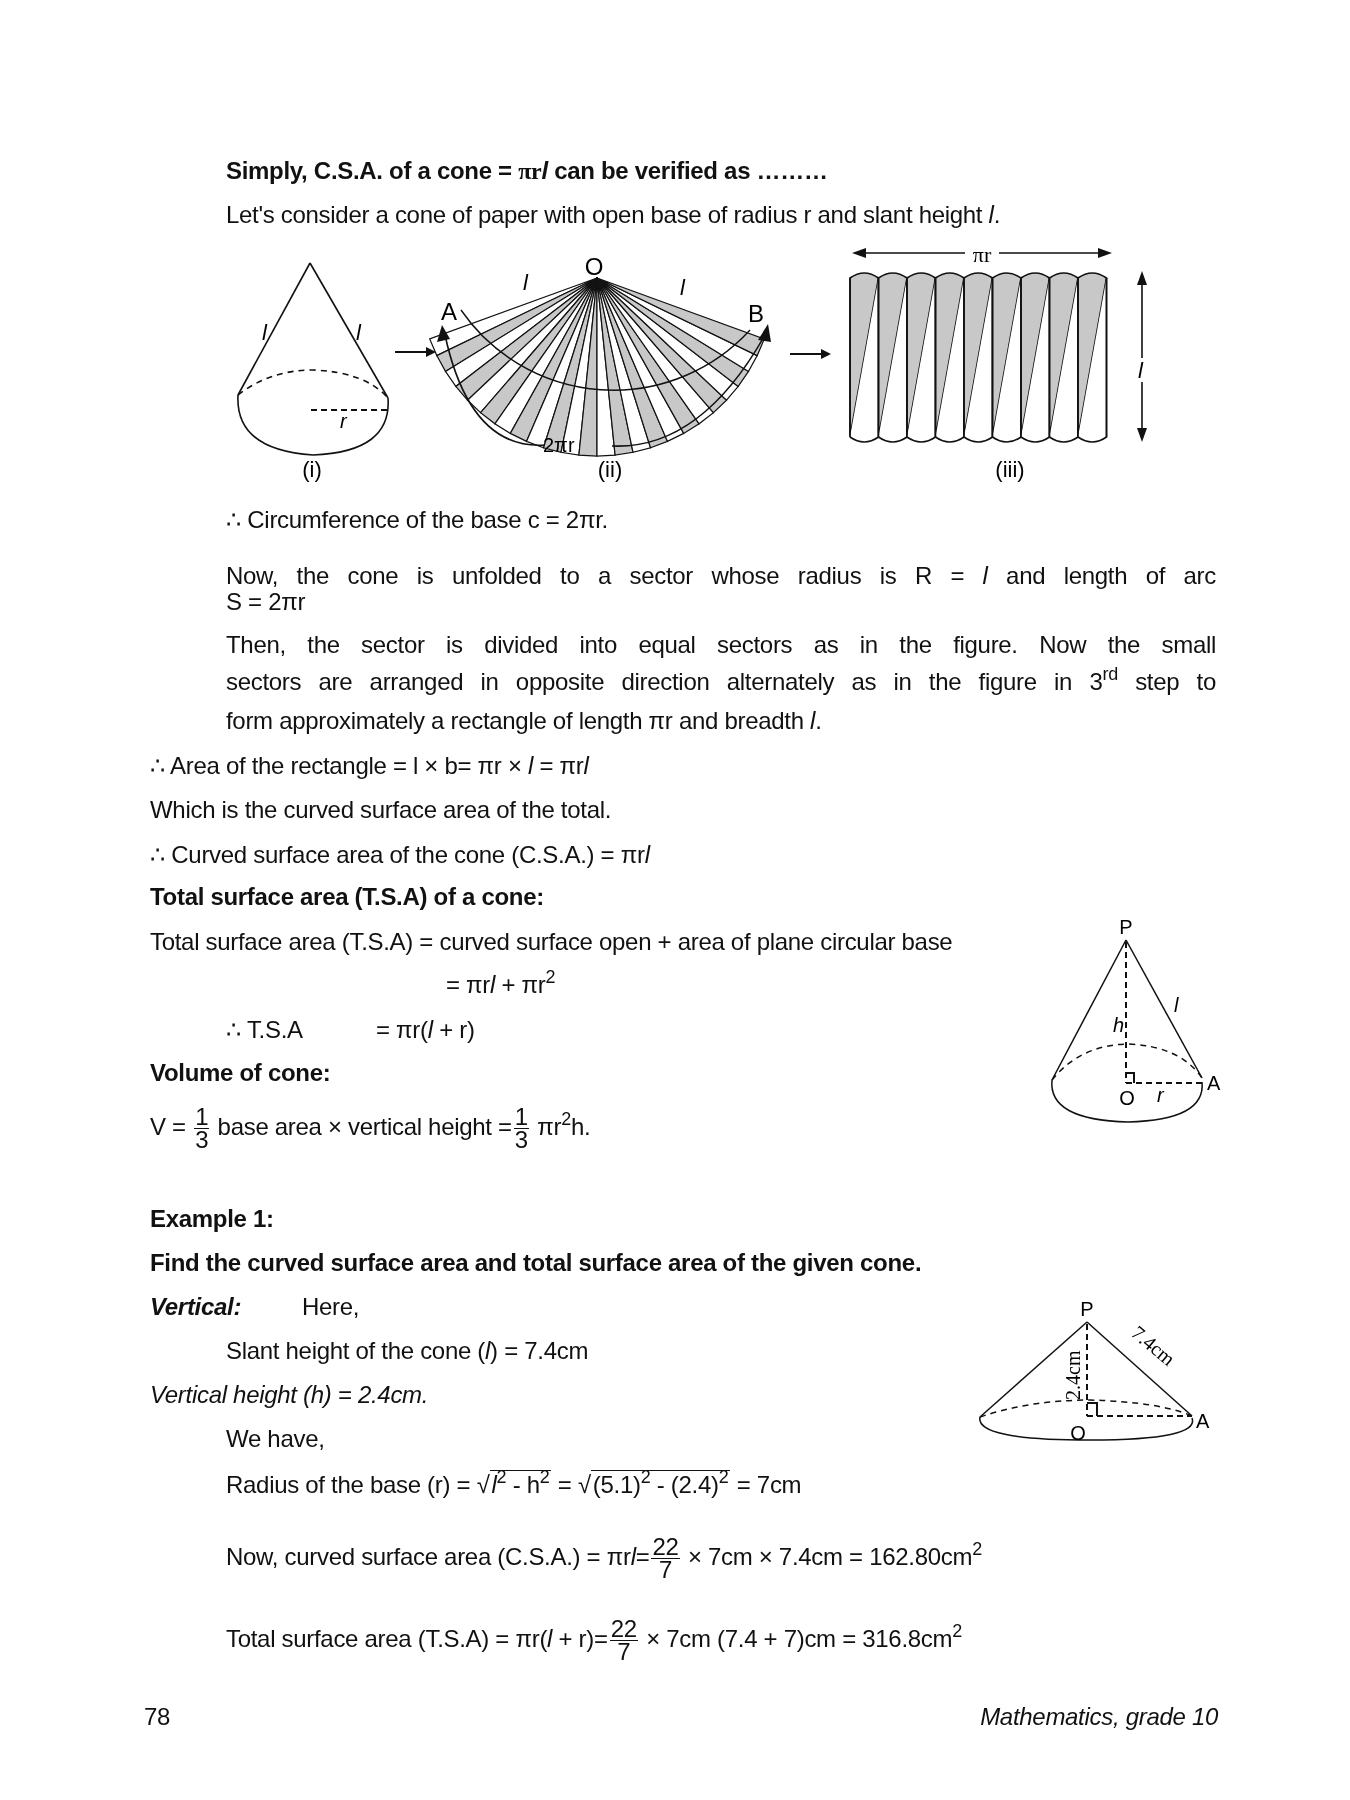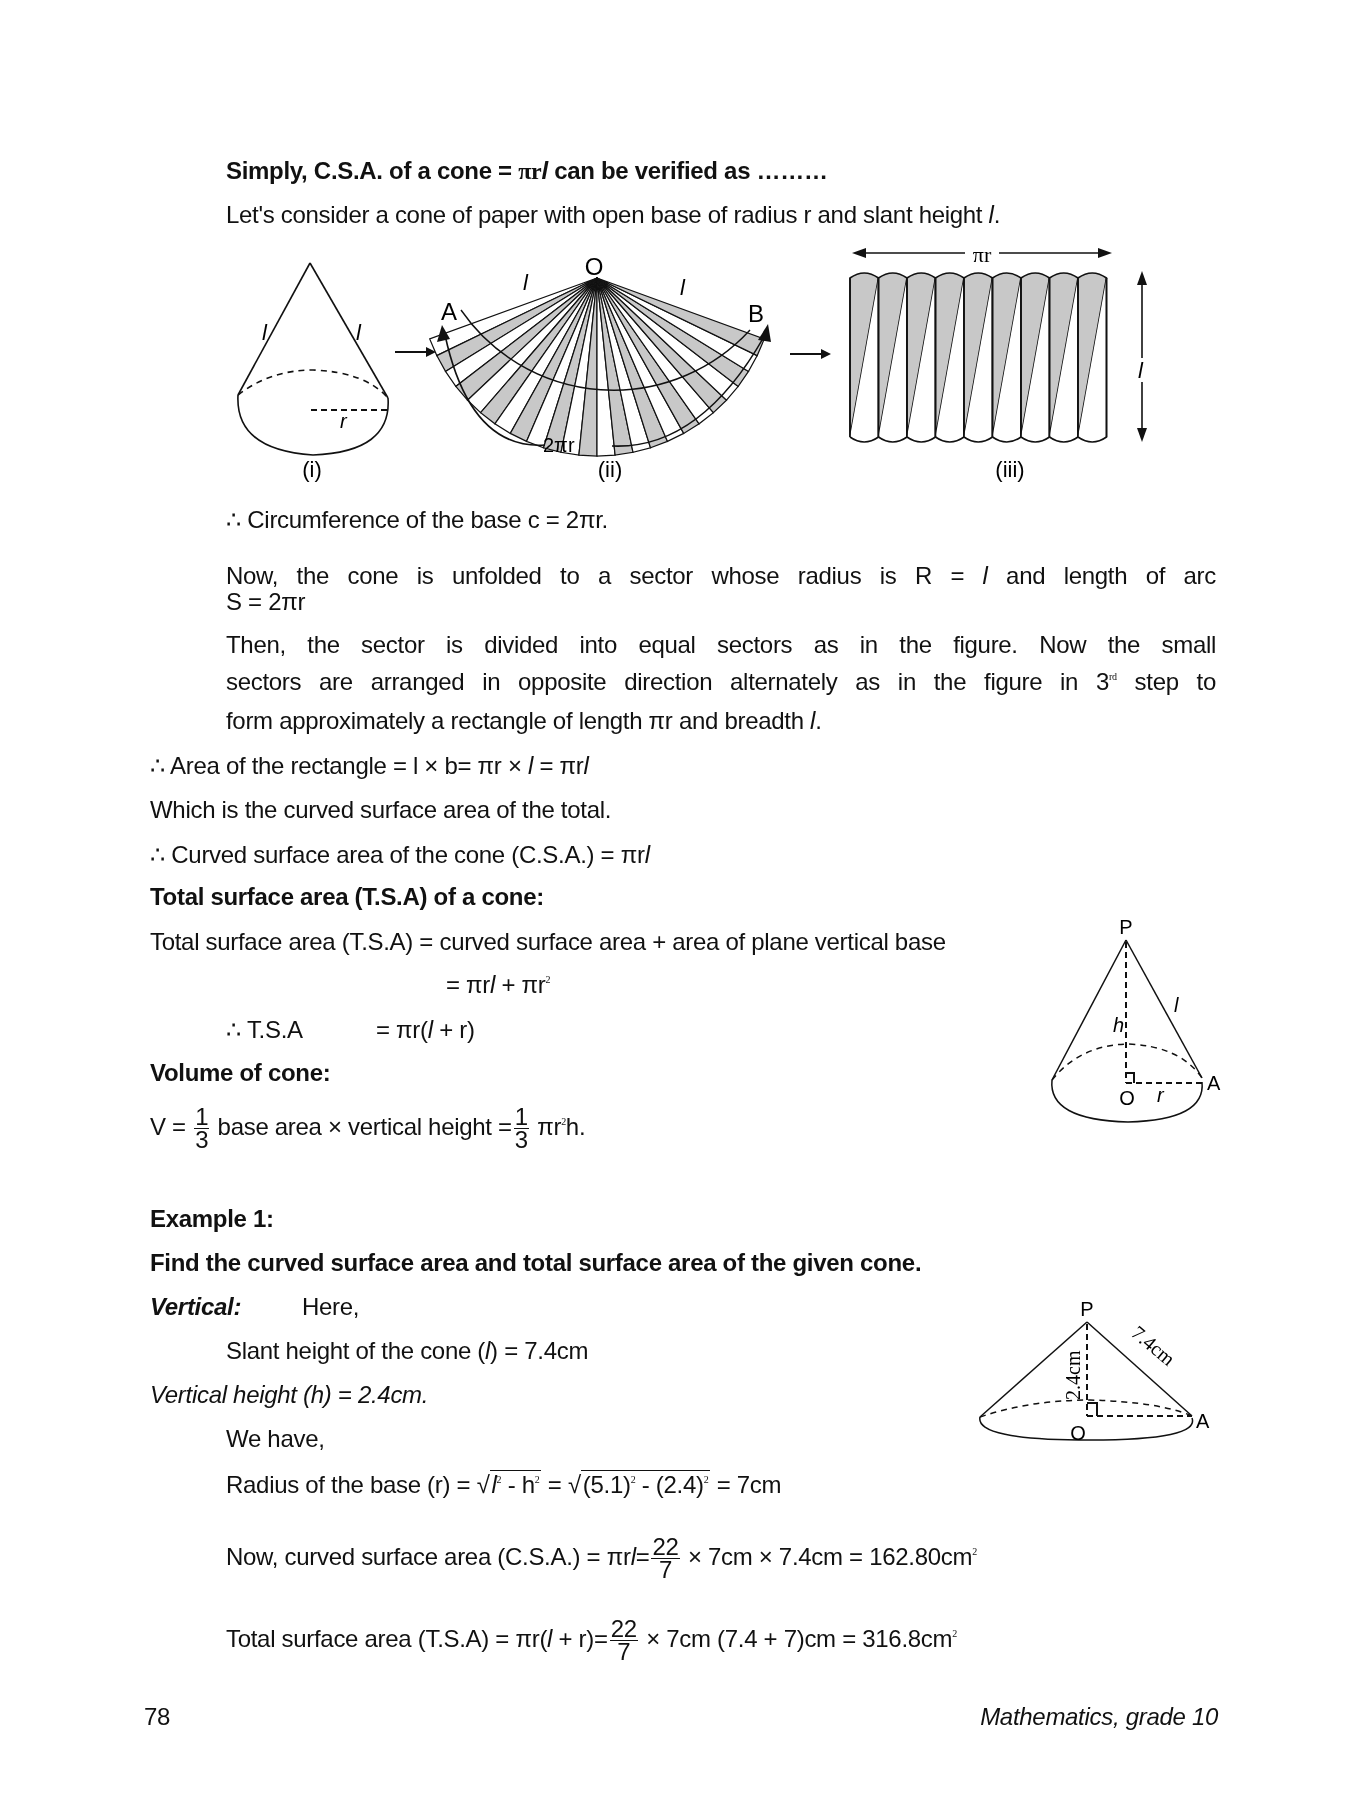--- a/index.html
+++ b/index.html
@@ -6,21 +6,21 @@
   body { width: 1350px; height: 1800px; position: relative; overflow: hidden;
          font-family: "Liberation Sans", sans-serif; color: #111; }
   .t { position: absolute; font-size: 24px; line-height: 30px; white-space: nowrap;
        font-family: "Liberation Sans", sans-serif; letter-spacing: -0.3px; }
   .b { font-weight: bold; }
   .i { font-style: italic; }
   .serif { font-family: "Liberation Serif", serif; }
   .frac { display: inline-block; vertical-align: middle; text-align: center; line-height: 22px; margin: 0 2px; }
   .frac .num { display: block; border-bottom: 1.5px solid #111; padding: 0 1px; }
   .frac .den { display: block; }
-  sup { font-size: 10px; line-height: 0; vertical-align: 10px; font-family: Liberation Serif, serif; }
+  sup { font-size: 18px; line-height: 0; vertical-align: 10px; }
   .sqrt { border-top: 1.5px solid #111; padding: 0 2px; }
   .just { white-space: normal; text-align: justify; text-align-last: justify; }
   svg { position: absolute; overflow: visible; }
   svg text { font-family: "Liberation Sans", sans-serif; }
 </style>
 </head>
 <body>
 
 <div class="t b" style="left:226px; top:156px;">
   <span>Simply, C.S.A. of a cone = </span><span class="serif">πr</span><span class="i">l</span><span> can be verified as ………</span>
@@ -162,21 +162,21 @@
 
 <div class="t" style="left:150px; top:751px;">
   <span>∴  Area of the rectangle = l × b= πr × </span><span class="i">l</span><span> = πr</span><span class="i">l</span>
 </div>
 <div class="t" style="left:150px; top:795px;">Which is the curved surface area of the total.</div>
 <div class="t" style="left:150px; top:840px;">
   <span>∴ Curved surface area of the cone (C.S.A.) = πr</span><span class="i">l</span>
 </div>
 
 <div class="t b" style="left:150px; top:882px;">Total surface area (T.S.A) of a cone:</div>
-<div class="t" style="left:150px; top:927px;">Total surface area (T.S.A) = curved surface area + area of plane vertical base</div>
+<div class="t" style="left:150px; top:927px;">Total surface area (T.S.A) = curved surface open + area of plane circular base</div>
 <div class="t" style="left:446px; top:970px;">
   <span>= πr</span><span class="i">l</span><span> + πr</span><sup>2</sup>
 </div>
 <div class="t" style="left:226px; top:1015px;">∴  T.S.A</div>
 <div class="t" style="left:376px; top:1015px;">
   <span>= πr(</span><span class="i">l</span><span> + r)</span>
 </div>
 
 <svg style="left:0; top:0;" width="1350" height="1200" viewBox="0 0 1350 1200">
   <g stroke="#111" stroke-width="1.5" fill="none">

